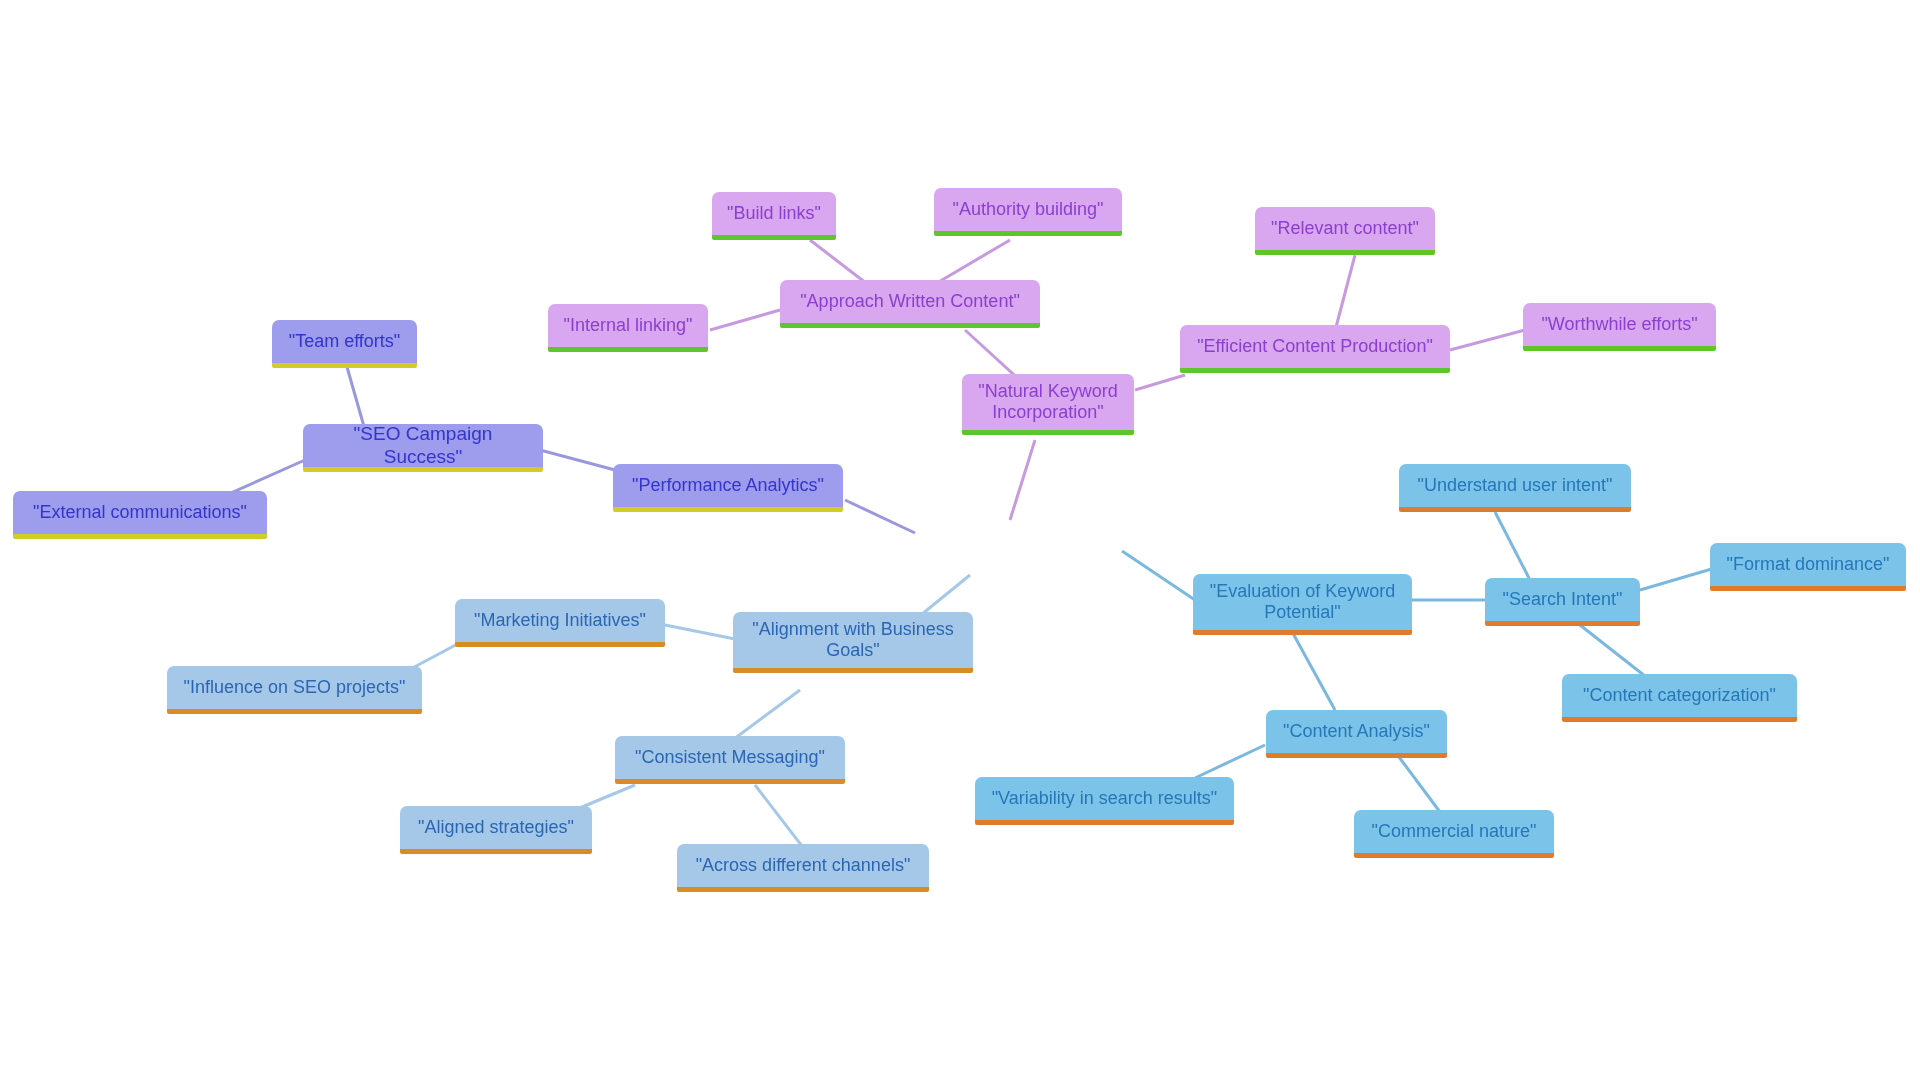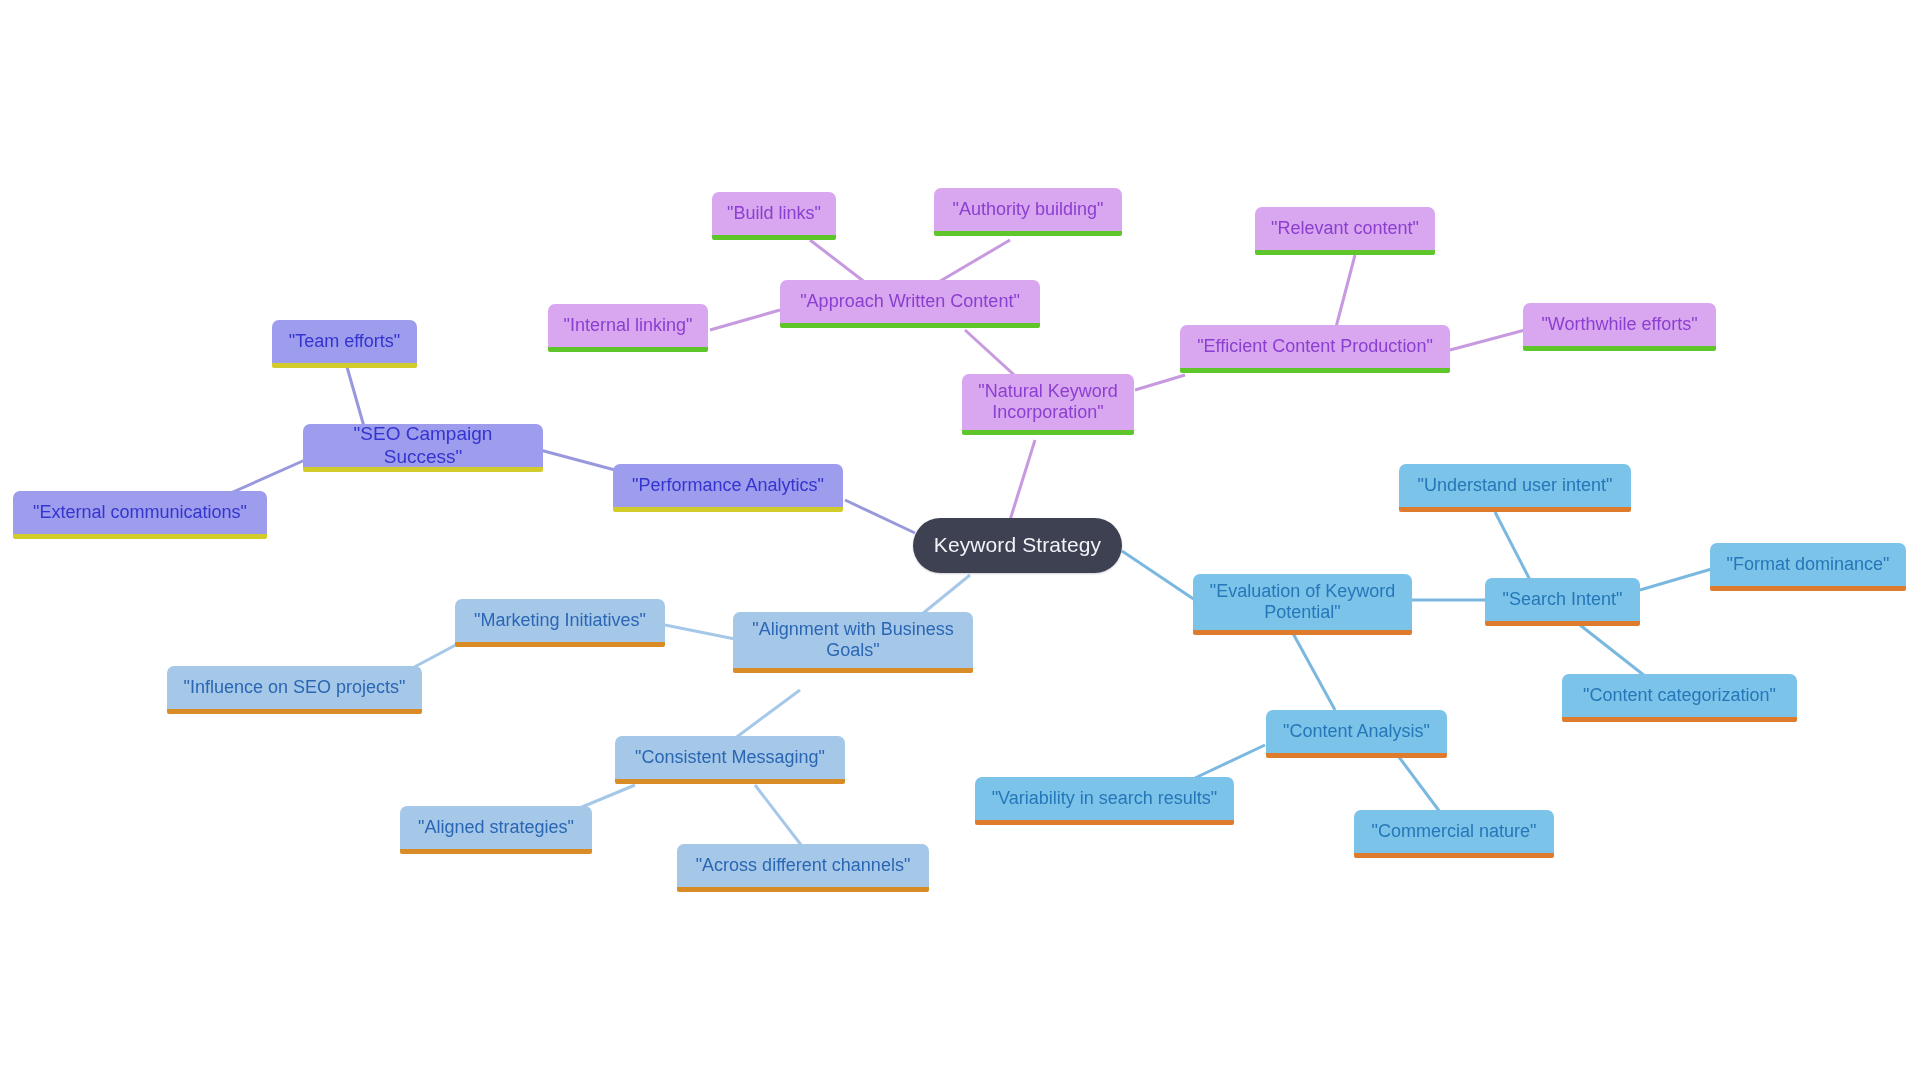--- a/index.html
+++ b/index.html
@@ -102,23 +102,20 @@
     <line x1="1265" y1="745" x2="1195" y2="778" stroke="#7bb8e0" stroke-width="3"></line>
     <line x1="1390" y1="745" x2="1440" y2="812" stroke="#7bb8e0" stroke-width="3"></line>
 
     <line x1="740" y1="640" x2="665" y2="625" stroke="#a6c8e8" stroke-width="3"></line>
     <line x1="800" y1="690" x2="730" y2="742" stroke="#a6c8e8" stroke-width="3"></line>
     <line x1="465" y1="640" x2="405" y2="672" stroke="#a6c8e8" stroke-width="3"></line>
     <line x1="635" y1="785" x2="570" y2="812" stroke="#a6c8e8" stroke-width="3"></line>
     <line x1="755" y1="785" x2="805" y2="850" stroke="#a6c8e8" stroke-width="3"></line>
   </svg>
 
-  <div class="node root" style="left:913px; top:518px; width:209px; height:55px;">
-    <span class="node-label">Keyword Strategy</span>
-  </div>
 
   <div class="node purple fs-md" style="left:962px; top:374px; width:172px; height:61px;">
     <span class="node-label">"Natural Keyword Incorporation"</span>
   </div>
 
   <div class="node purple fs-md" style="left:780px; top:280px; width:260px; height:48px;">
     <span class="node-label">"Approach Written Content"</span>
   </div>
 
   <div class="node purple fs-md" style="left:712px; top:192px; width:124px; height:48px;">

